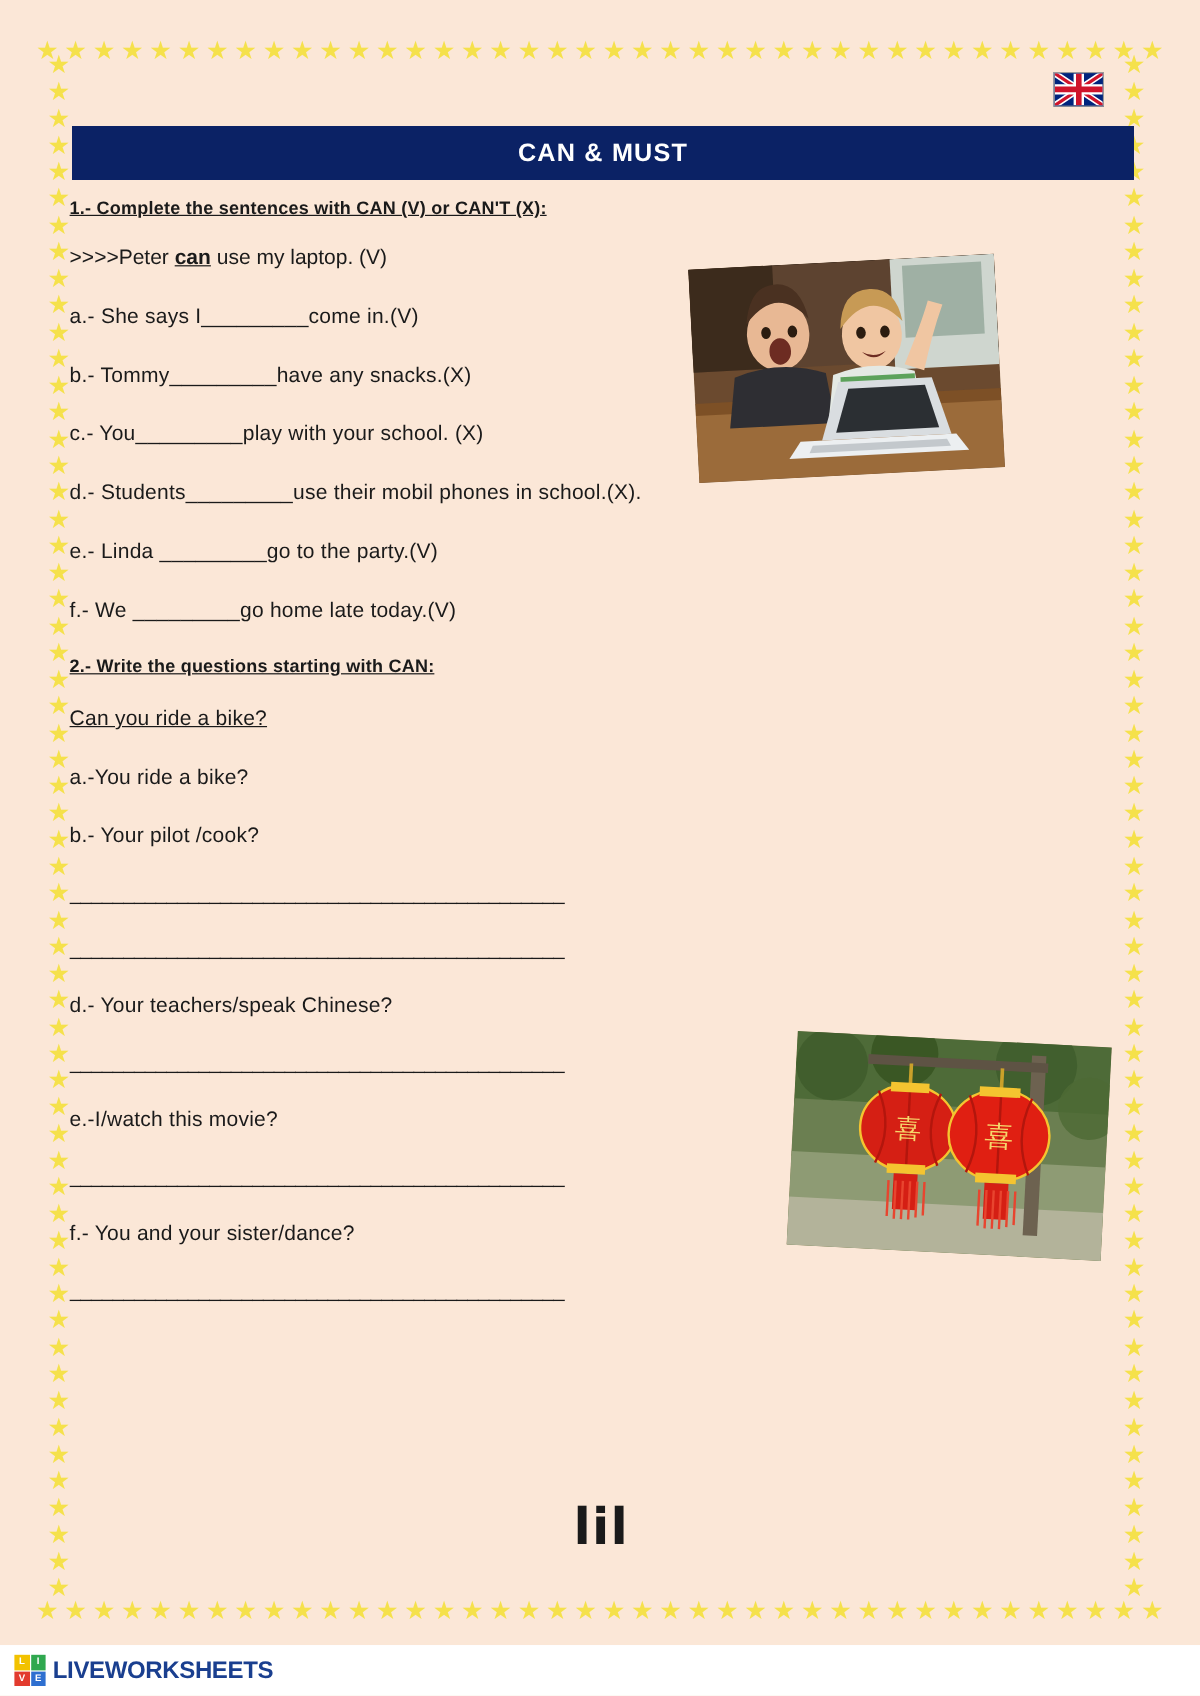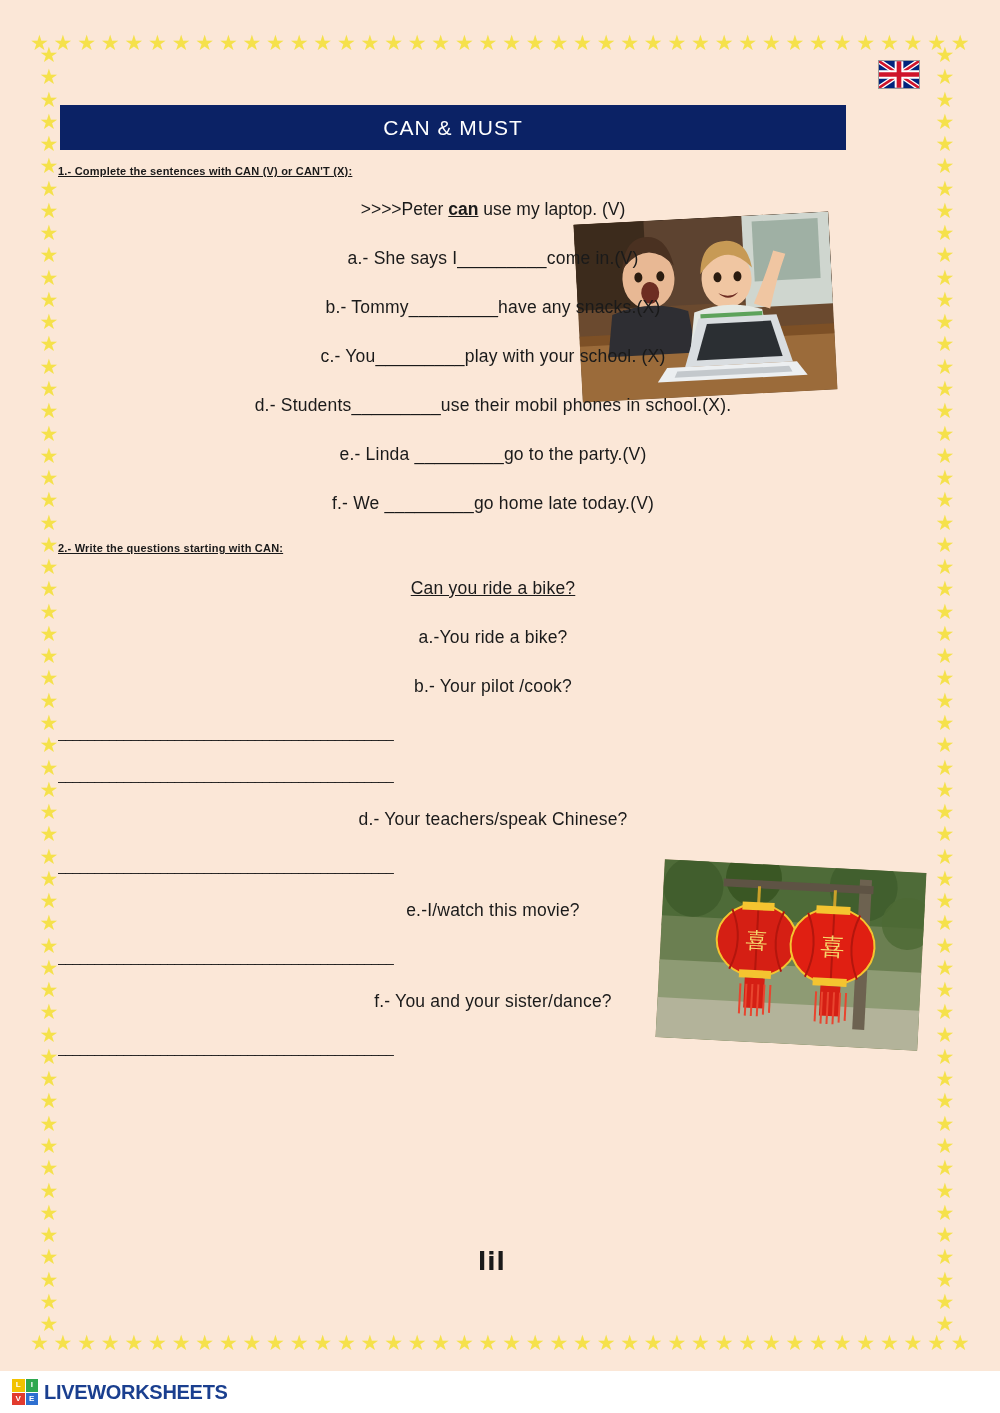--- a/index.html
+++ b/index.html
@@ -72,61 +72,60 @@
     overflow: hidden;
     background: #00247d;
   }
   .flag svg { display: block; }
 
   
   .title-bar {
     position: absolute;
     left: 60px;
     top: 105px;
-    width: 786px;
+    width: 885px;
     height: 45px;
     background: #0b2265;
     color: #ffffff;
     font-size: 21px;
-    font-weight: normal;
+    font-weight: bold;
     letter-spacing: 1px;
     display: flex;
     align-items: center;
     justify-content: center;
   }
 
   
   .content {
     position: absolute;
     left: 58px;
     top: 165px;
     width: 870px;
   }
   .heading {
-    font-size: 11px;
+    font-size: 15px;
     font-weight: bold;
     text-decoration: underline;
     color: #1a1a1a;
     margin: 0 0 22px 0;
     letter-spacing: .2px;
   }
   .line {
     font-size: 17.5px;
     color: #1a1a1a;
     margin: 0 0 28px 0;
     letter-spacing: .2px;
-    text-align: center;
   }
   .line.example { letter-spacing: 0; }
   .u { text-decoration: underline; }
   .b { font-weight: bold; }
   .ans-line {
     display: block;
     margin: 0 0 26px 0;
-    font-size: 14px;
+    font-size: 17px;
     color: #1a1a1a;
     letter-spacing: -0.5px;
     white-space: nowrap;
     overflow: hidden;
     width: 560px;
   }
   .heading.second {
     margin-top: 0;
     margin-bottom: 24px;
   }
@@ -151,21 +150,21 @@
     height: 178px;
     transform: rotate(3deg);
   }
   .photo svg { display: block; }
 
   
   .mini-logo {
     position: absolute;
     left: 478px;
     top: 1248px;
-    font-size: 24px;
+    font-size: 42px;
     font-weight: bold;
     color: #1a1a1a;
     letter-spacing: 1px;
     font-family: "DejaVu Sans", sans-serif;
   }
 
   
   .footer {
     position: absolute;
     left: 0;

